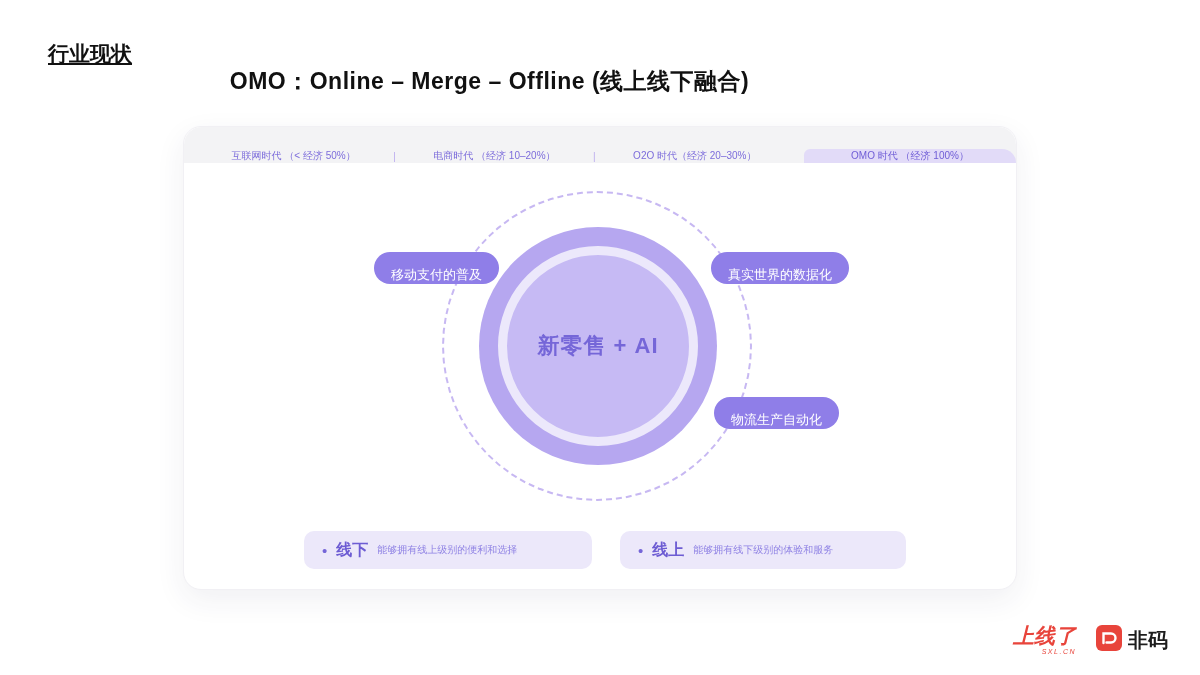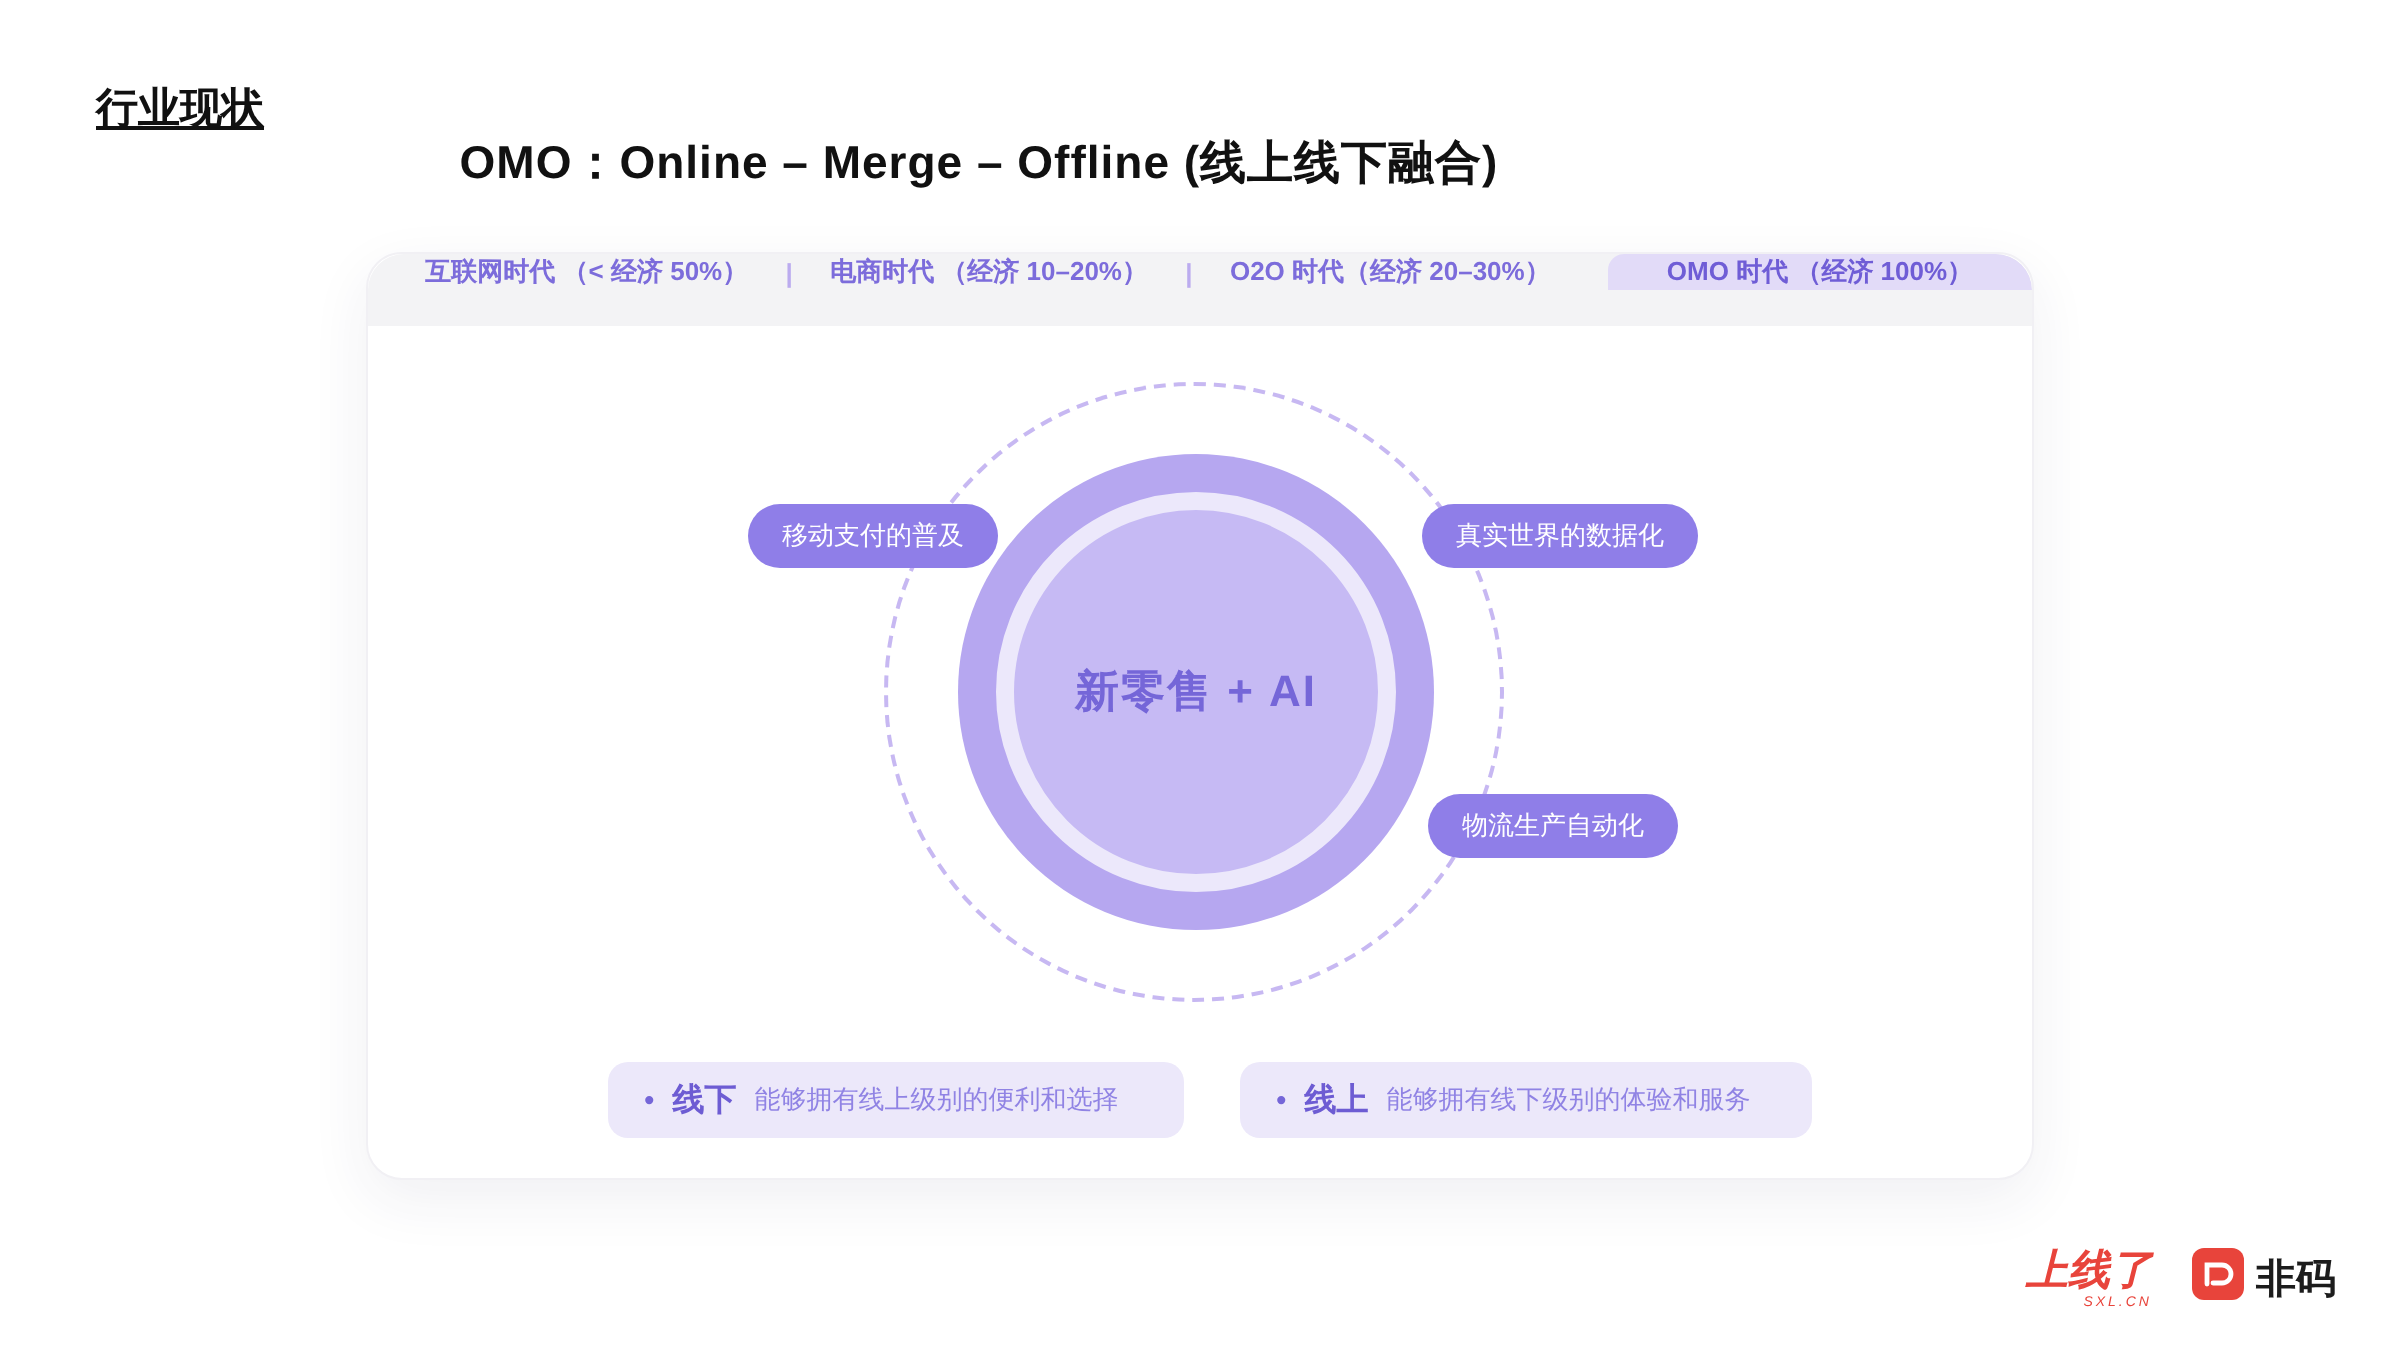--- a/index.html
+++ b/index.html
@@ -28,28 +28,27 @@
   .card {
     position:absolute; left:183px; top:126px;
     width:834px; height:464px;
     background:#ffffff;
     border:1px solid #f1f0f4;
     border-radius:18px;
     box-shadow:0 10px 30px rgba(40,40,80,0.07);
   }
 
   .tabbar {
-    display:flex; align-items:flex-start;
+    display:flex; align-items:flex-end;
     height:36px;
     background:#F3F3F5;
     border-radius:18px 18px 0 0;
-    font-size:13px;
+    font-size:10px;
     color:#7C6CDB;
     overflow:hidden;
-    font-weight:bold;
   }
   .tabs-left {
     flex:1;
     display:flex; align-items:center; justify-content:space-evenly;
     padding:0 10px;
     white-space:nowrap;
   }
   .tab { cursor:default; }
   .tab-sep { color:#BBABEF; }
   .tab-active {
@@ -89,21 +88,21 @@
     color:#7566D8;
     letter-spacing:1px;
   }
 
   .pill {
     position:absolute;
     background:#8F7EE8;
     color:#ffffff;
     border-radius:999px;
     display:flex; flex-direction:column;
-    align-items:center; justify-content:center;
+    align-items:center; justify-content:flex-end;
     font-size:13px;
     padding:0 17px;
     height:32px;
     white-space:nowrap;
   }
   .pill-tl { left:190px; top:89px; }
   .pill-tr { left:527px; top:89px; }
   .pill-bl { left:178px; top:228px; height:40px; font-size:12px; line-height:1.3; }
   .pill-br { left:530px; top:234px; }
 
@@ -111,21 +110,21 @@
     position:absolute; top:368px; height:38px;
     background:#ECE8FA;
     border-radius:10px;
     display:flex; align-items:center; gap:9px;
     padding:0 18px;
   }
   .note-left  { left:120px; width:288px; }
   .note-right { left:436px; width:286px; }
   .note-bullet { color:#7566D8; font-size:15px; }
   .note-term  { color:#6D5CD3; font-weight:bold; font-size:16px; }
-  .note-desc  { color:#9083E4; font-size:13px; white-space:nowrap; }
+  .note-desc  { color:#9083E4; font-size:10px; white-space:nowrap; }
 
   .footer {
     position:absolute; right:32px; bottom:20px;
     display:flex; align-items:center; gap:20px;
   }
   .logo-sxl { text-align:right; }
   .logo-sxl-main {
     color:#E8443B; font-weight:800; font-size:21px;
     font-style:italic; line-height:1;
   }

